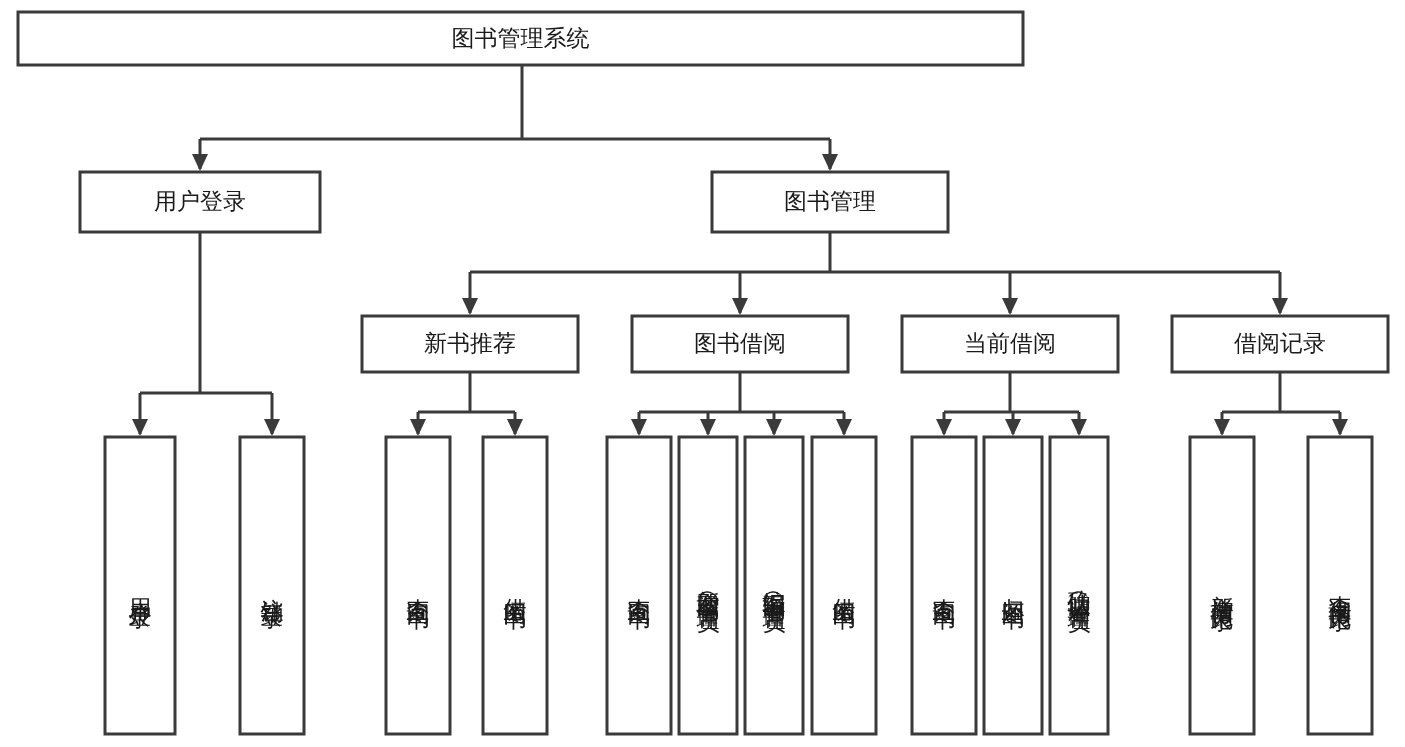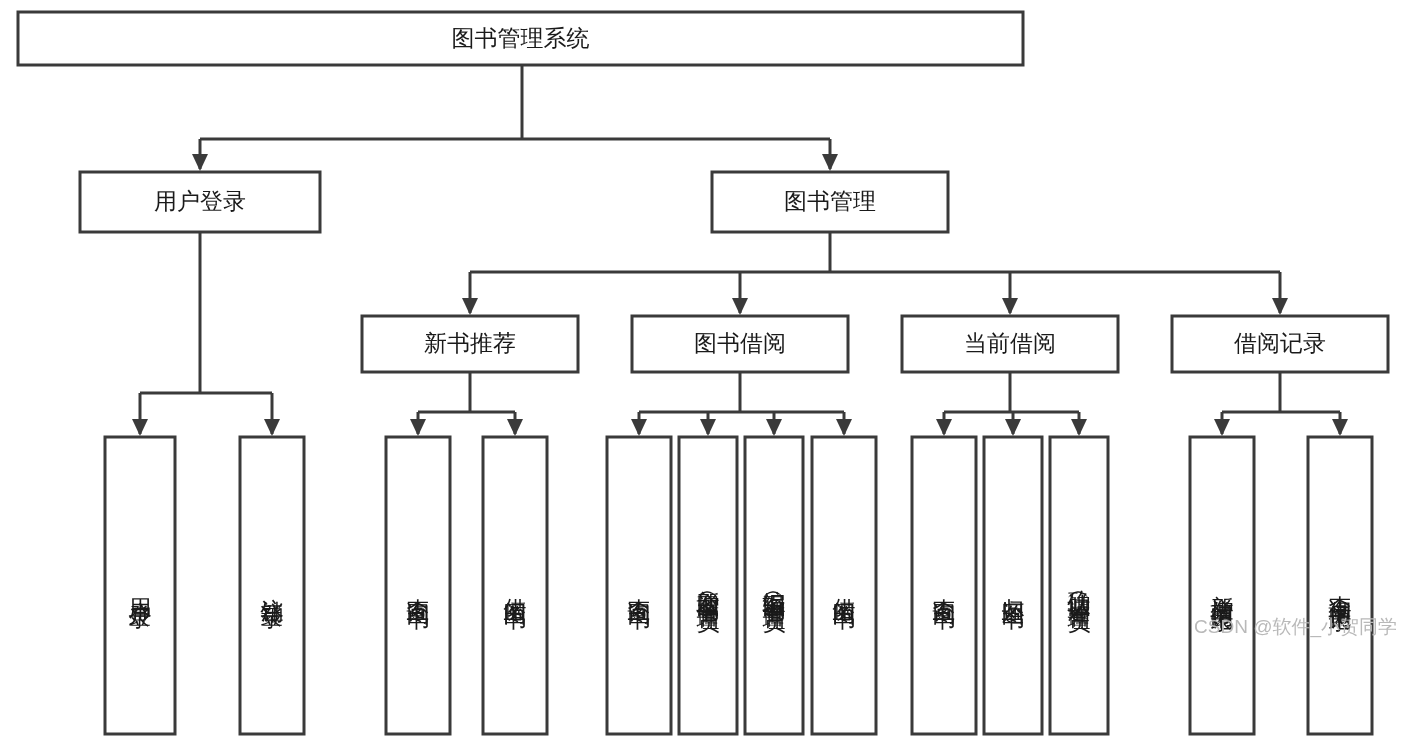--- a/index.html
+++ b/index.html
@@ -203,14 +203,13 @@
         <span>确认归还（管理员）</span>
       </div>
       <div class="leaf-label-v" style="left: 1190px; top: 437px; width: 64px; height: 297px;">
         <span>新增借阅记录</span>
       </div>
       <div class="leaf-label-v" style="left: 1308px; top: 437px; width: 64px; height: 297px;">
         <span>查询借阅记录</span>
       </div>
     </div>
 
-  <div class="watermark">CSDN @软件_小贺同学</div>
 </div>
 
 </body></html>

